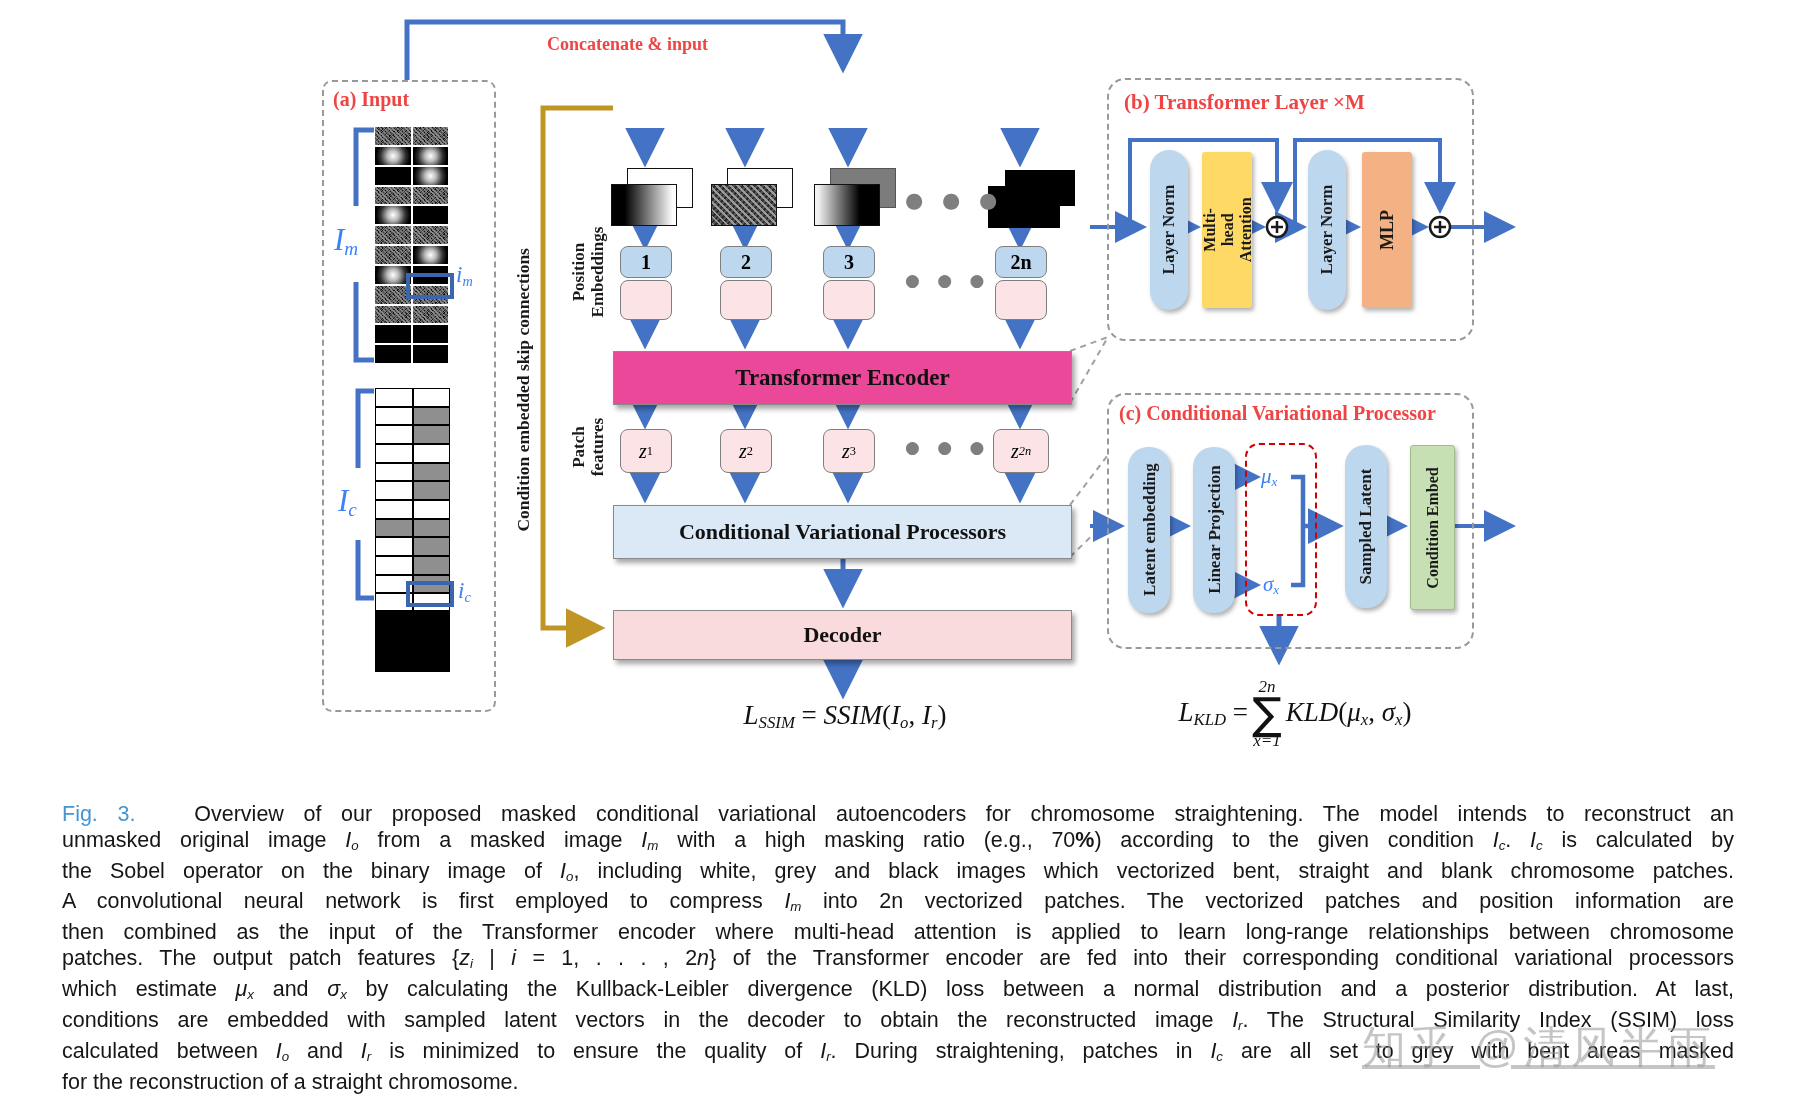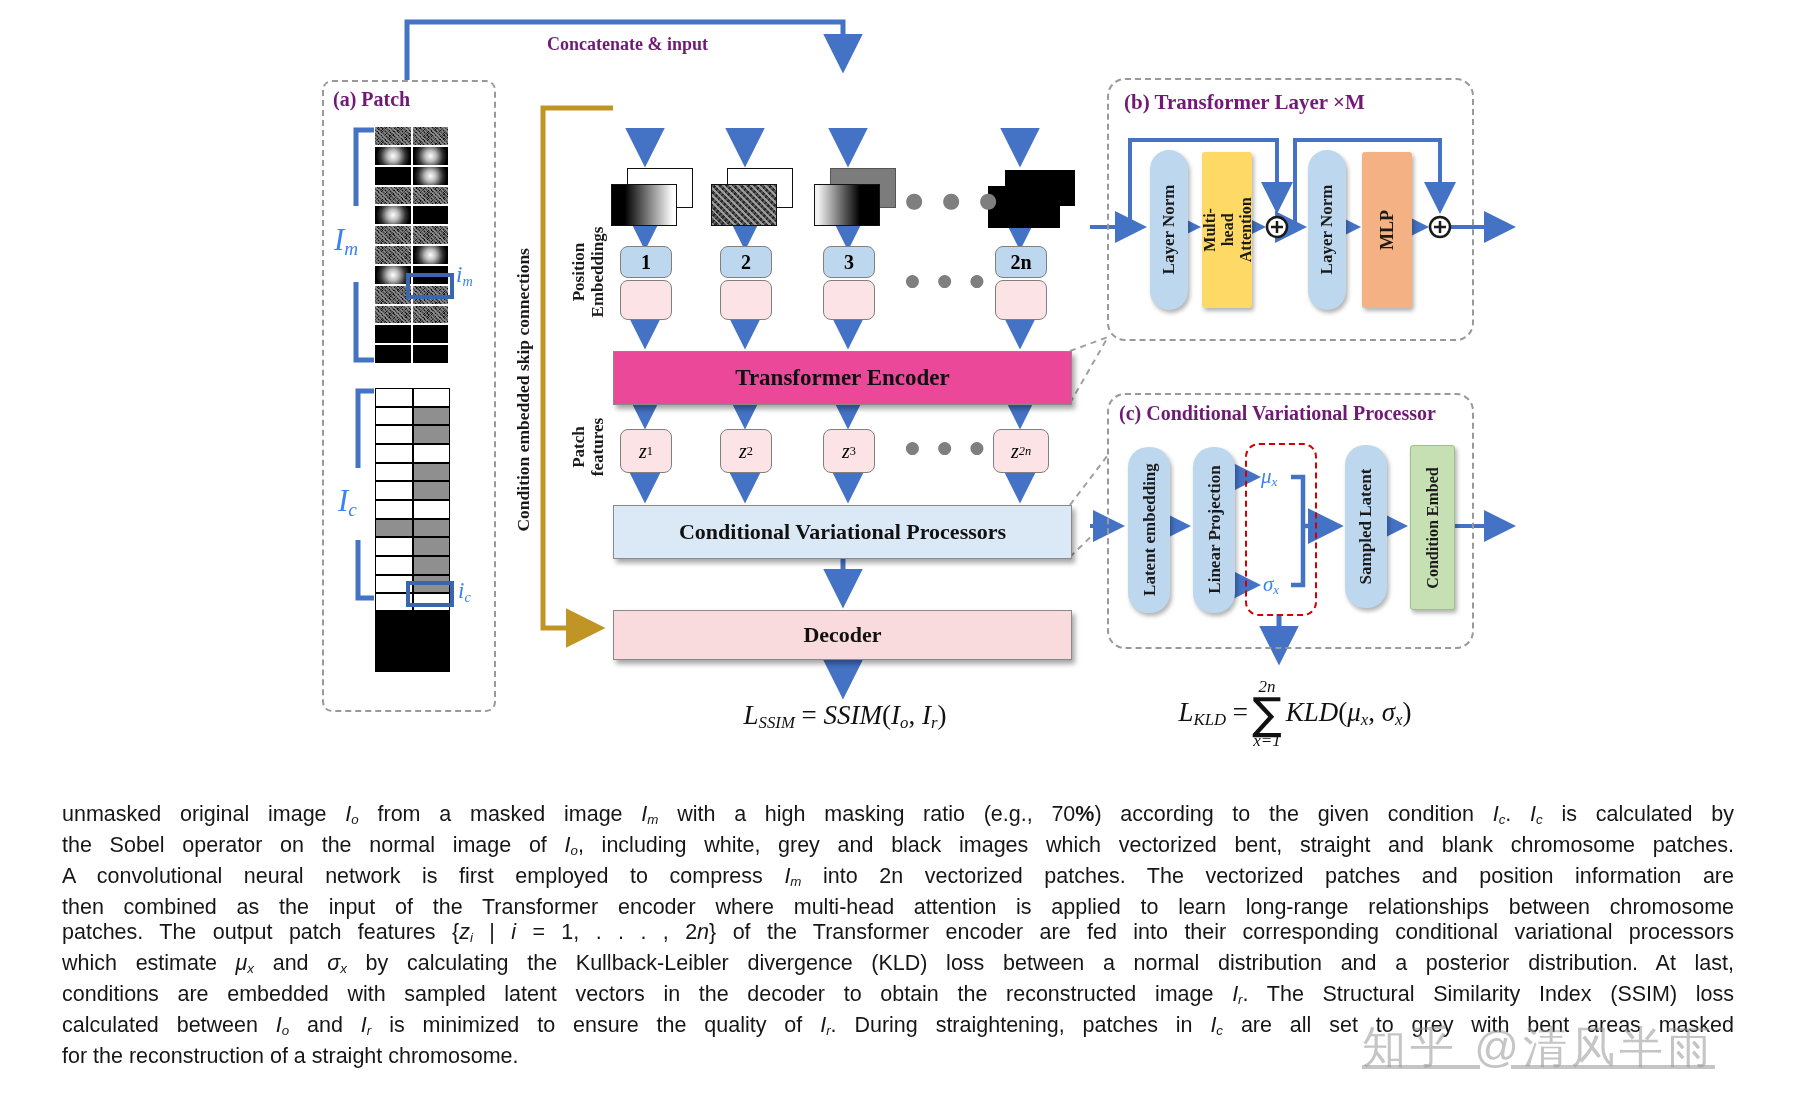--- a/index.html
+++ b/index.html
@@ -4,21 +4,21 @@
 <style>
   html,body{margin:0;padding:0;background:#fff;}
   #stage{position:relative;width:1800px;height:1112px;background:#ffffff;overflow:hidden;
          font-family:"Liberation Serif",serif;}
   svg{position:absolute;left:0;top:0;z-index:1;}
   .abs{position:absolute;}
   .box{position:absolute;z-index:2;border:1px solid #8a8a8a;display:flex;align-items:center;justify-content:center;
        font-family:"Liberation Serif",serif;font-weight:bold;color:#111;
        box-shadow:3px 4px 5px rgba(0,0,0,.35);}
   .dashbox{position:absolute;z-index:2;border:2px dashed #999;border-radius:18px;background:transparent;}
-  .title{position:absolute;z-index:3;font-family:"Liberation Serif",serif;font-weight:bold;color:#701a75;}
+  .title{position:absolute;z-index:3;font-family:"Liberation Serif",serif;font-weight:bold;color:#ef4444;}
   .pill{position:absolute;z-index:3;border-radius:20px;display:flex;align-items:center;justify-content:center;
         box-shadow:2px 3px 4px rgba(0,0,0,.3);overflow:visible;}
   .vtext{transform:rotate(-90deg);white-space:pre-line;text-align:center;
          font-family:"Liberation Serif",serif;font-weight:bold;color:#1a1a1a;line-height:1.12;}
   .vlabel{position:absolute;z-index:3;display:flex;align-items:center;justify-content:center;overflow:visible;}
   .smallbox{position:absolute;z-index:3;border:1.5px solid #7f7f7f;border-radius:8px;display:flex;
             align-items:center;justify-content:center;font-family:"Liberation Serif",serif;}
   .cellgrid{position:absolute;z-index:2;display:grid;grid-template-columns:1fr 1fr;gap:2px;}
   .cell{width:100%;height:100%;}
   .c-w{background:#ffffff;}
@@ -122,21 +122,21 @@
     <path d="M 1453,526 H 1510" stroke="#4472c4" stroke-width="4" fill="none" marker-end="url(#ab)"></path>
     <path d="M 1279,614 V 658" stroke="#4472c4" stroke-width="5" fill="none" marker-end="url(#ab)"></path>
 
     <path d="M 374,130 H 356 V 206" stroke="#4472c4" stroke-width="5" fill="none"></path>
     <path d="M 356,282 V 360 H 374" stroke="#4472c4" stroke-width="5" fill="none"></path>
     <path d="M 374,391 H 358 V 468" stroke="#4472c4" stroke-width="5" fill="none"></path>
     <path d="M 358,540 V 598 H 374" stroke="#4472c4" stroke-width="5" fill="none"></path>
   </svg>
 
   <div class="dashbox" style="left:322px;top:80px;width:170px;height:628px;border-radius:10px;"></div>
-  <div class="title" style="left:333px;top:88px;font-size:20px;">(a) Patch</div>
+  <div class="title" style="left:333px;top:88px;font-size:20px;">(a) Input</div>
 
   <div class="cellgrid" style="left:375px;top:127px;width:73px;height:236px;background:#fff;grid-template-rows:repeat(12,1fr);">
       <div class="cell c-n"></div>
       <div class="cell c-n"></div>
       <div class="cell c-g"></div>
       <div class="cell c-g"></div>
       <div class="cell c-k"></div>
       <div class="cell c-g"></div>
       <div class="cell c-n"></div>
       <div class="cell c-n"></div>
@@ -295,22 +295,23 @@
     <span><span style="font-style: italic;">L</span><span style="font-style: italic; font-size: 0.62em; vertical-align: -0.25em;">KLD</span><span> = </span></span>
     <span class="sumcol">
       <span class="sumup">2n</span>
       <span class="sumsym">∑</span>
       <span class="sumdn">x=1</span>
     </span>
     <span><span style="font-style: italic;">KLD</span><span>(</span><span style="font-style: italic;">μ</span><span style="font-style: italic; font-size: 0.62em; vertical-align: -0.25em;">x</span><span>, </span><span style="font-style: italic;">σ</span><span style="font-style: italic; font-size: 0.62em; vertical-align: -0.25em;">x</span><span>)</span></span>
   </div>
 
   <div id="caption">
+      <div class="capline"><span style="color: rgb(68, 150, 211);">Fig. 3.</span><span>&nbsp;&nbsp;&nbsp;Overview of our proposed masked conditional variational autoencoders for chromosome straightening. The model intends to reconstruct an</span></div>
       <div class="capline"><span>unmasked original image </span><span style="font-style: italic;">I</span><span style="font-style: italic; font-size: 0.62em; vertical-align: -0.25em;">o</span><span> from a masked image </span><span style="font-style: italic;">I</span><span style="font-style: italic; font-size: 0.62em; vertical-align: -0.25em;">m</span><span> with a high masking ratio (e.g., 70</span><span style="font-weight: bold;">%</span><span>) according to the given condition </span><span style="font-style: italic;">I</span><span style="font-style: italic; font-size: 0.62em; vertical-align: -0.25em;">c</span><span>. </span><span style="font-style: italic;">I</span><span style="font-style: italic; font-size: 0.62em; vertical-align: -0.25em;">c</span><span> is calculated by</span></div>
-      <div class="capline"><span>the Sobel operator on the normal image of </span><span style="font-style: italic;">I</span><span style="font-style: italic; font-size: 0.62em; vertical-align: -0.25em;">o</span><span>, including white, grey and black images which vectorized bent, straight and blank chromosome patches.</span></div>
+      <div class="capline"><span>the Sobel operator on the binary image of </span><span style="font-style: italic;">I</span><span style="font-style: italic; font-size: 0.62em; vertical-align: -0.25em;">o</span><span>, including white, grey and black images which vectorized bent, straight and blank chromosome patches.</span></div>
       <div class="capline"><span>A convolutional neural network is first employed to compress </span><span style="font-style: italic;">I</span><span style="font-style: italic; font-size: 0.62em; vertical-align: -0.25em;">m</span><span> into 2n vectorized patches. The vectorized patches and position information are</span></div>
       <div class="capline"><span>then combined as the input of the Transformer encoder where multi-head attention is applied to learn long-range relationships between chromosome</span></div>
       <div class="capline"><span>patches. The output patch features {</span><span style="font-style: italic;">z</span><span style="font-style: italic; font-size: 0.62em; vertical-align: -0.25em;">i</span><span> | </span><span style="font-style: italic;">i</span><span> = 1, . . . , 2</span><span style="font-style: italic;">n</span><span>} of the Transformer encoder are fed into their corresponding conditional variational processors</span></div>
       <div class="capline"><span>which estimate </span><span style="font-style: italic;">μ</span><span style="font-style: italic; font-size: 0.62em; vertical-align: -0.25em;">x</span><span> and </span><span style="font-style: italic;">σ</span><span style="font-style: italic; font-size: 0.62em; vertical-align: -0.25em;">x</span><span> by calculating the Kullback-Leibler divergence (KLD) loss between a normal distribution and a posterior distribution. At last,</span></div>
       <div class="capline"><span>conditions are embedded with sampled latent vectors in the decoder to obtain the reconstructed image </span><span style="font-style: italic;">I</span><span style="font-style: italic; font-size: 0.62em; vertical-align: -0.25em;">r</span><span>. The Structural Similarity Index (SSIM) loss</span></div>
       <div class="capline"><span>calculated between </span><span style="font-style: italic;">I</span><span style="font-style: italic; font-size: 0.62em; vertical-align: -0.25em;">o</span><span> and </span><span style="font-style: italic;">I</span><span style="font-style: italic; font-size: 0.62em; vertical-align: -0.25em;">r</span><span> is minimized to ensure the quality of </span><span style="font-style: italic;">I</span><span style="font-style: italic; font-size: 0.62em; vertical-align: -0.25em;">r</span><span>. During straightening, patches in </span><span style="font-style: italic;">I</span><span style="font-style: italic; font-size: 0.62em; vertical-align: -0.25em;">c</span><span> are all set to grey with bent areas masked</span></div>
       <div class="caplast"><span>for the reconstruction of a straight chromosome.</span></div>
     </div>
 
   <div id="watermark">知乎 @清风半雨</div>

